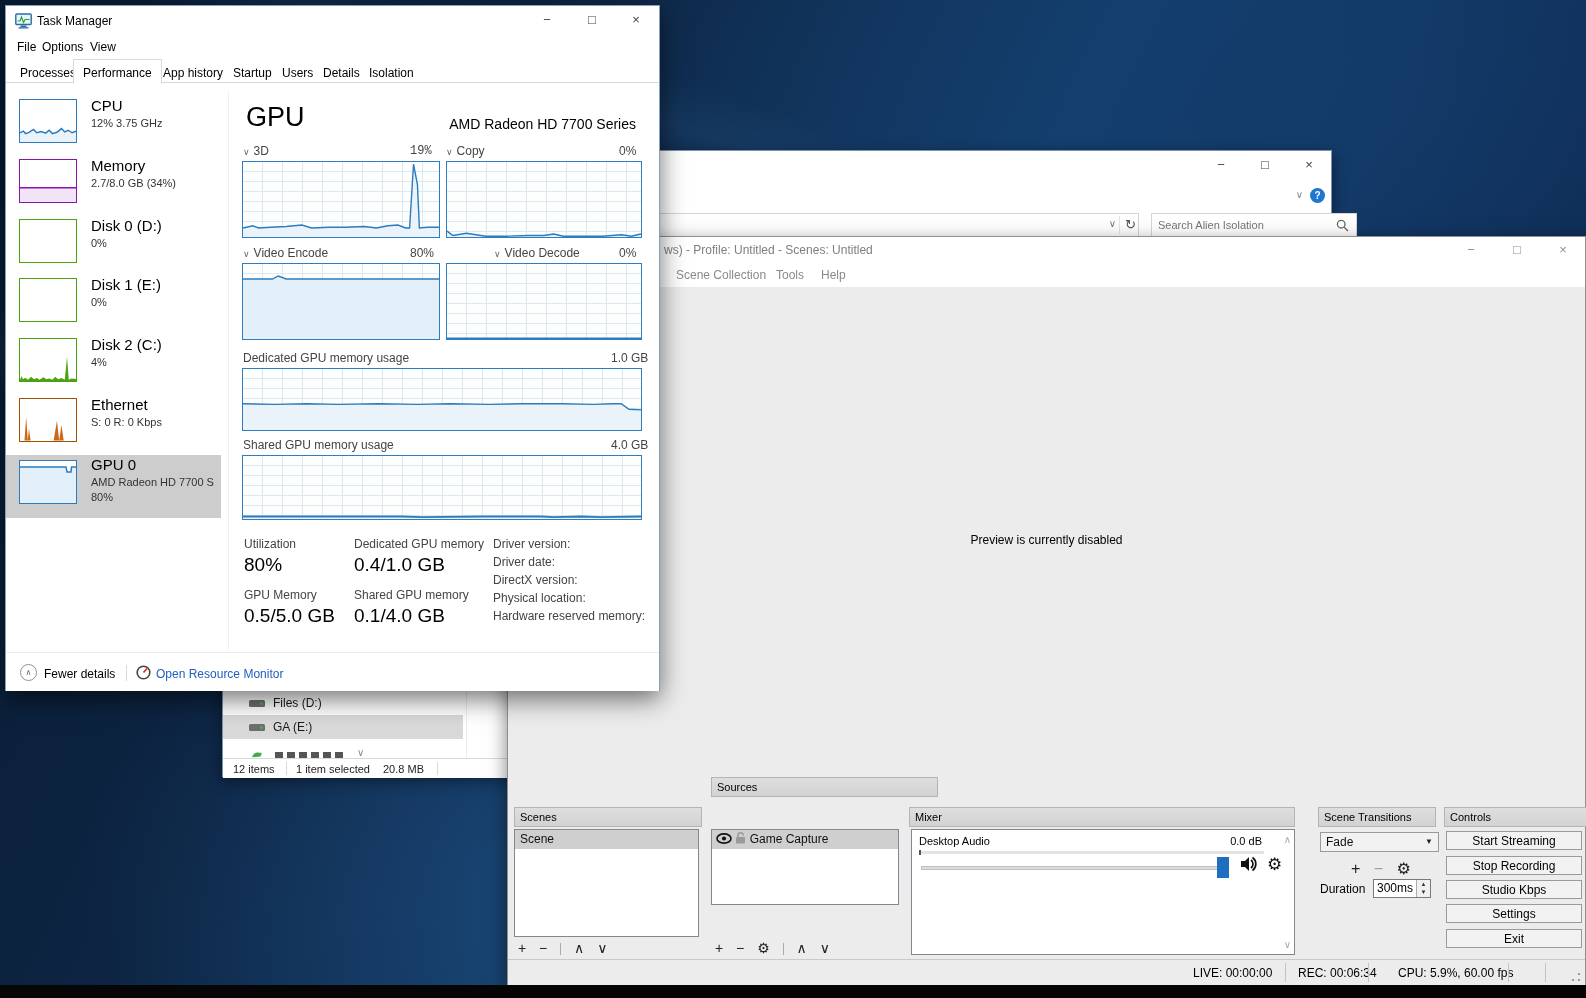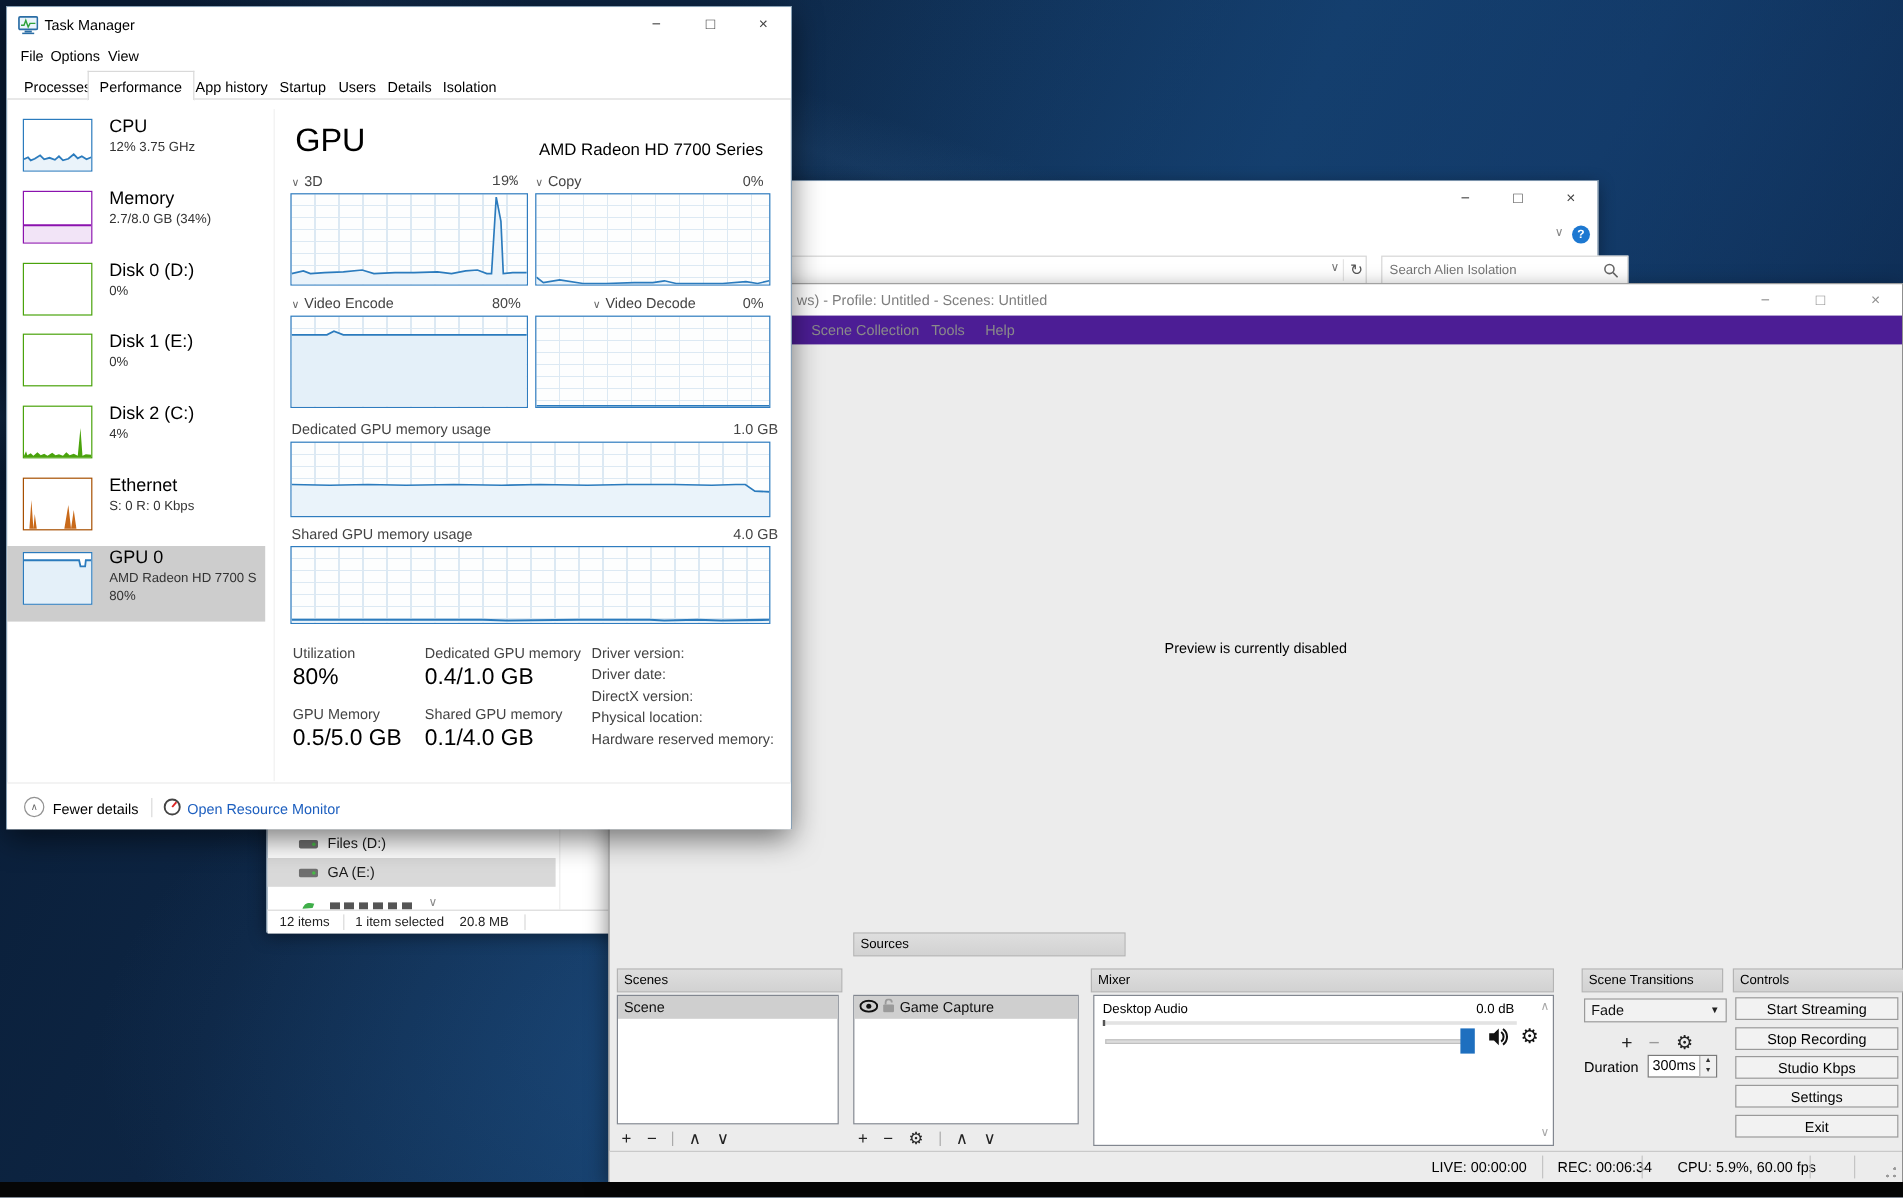--- a/index.html
+++ b/index.html
@@ -55,21 +55,21 @@
   #ex-status span { position:absolute; top:4px; }
   #ex-status .vsep { position:absolute; top:3px; width:1px; height:13px; background:#d9d9d9; }
   .green-part { position:absolute; left:26px; top:600px; width:16px; height:7px; overflow:hidden; }
 
   
   #obs { left:507px; top:236px; width:1079px; height:749px; background:#ececec; border:1px solid #8f8f8f;
     box-shadow:0 6px 18px rgba(0,0,0,.5); }
   #obs .titlebar { position:absolute; left:0; top:0; right:0; height:26px; background:#fff; }
   #obs .title { position:absolute; left:156px; top:6px; color:#7e7e7e; font-size:12px; white-space:nowrap; }
   #obs .capbtn { height:26px; line-height:26px; color:#8f8f8f; }
-  #obs .menubar { position:absolute; left:0; top:26px; right:0; height:24px; background:#4c1d95; }
+  #obs .menubar { position:absolute; left:0; top:26px; right:0; height:24px; background:#ffffff; }
   #obs .menubar span { position:absolute; top:5px; color:#8a8a8a; font-size:12px; }
   #obs-preview-msg { position:absolute; left:0; right:0; top:296px; text-align:center; color:#000; font-size:12px; }
 
   .panel-header { position:absolute; height:20px; background:linear-gradient(#dedede,#d2d2d2);
     border:1px solid #b4b4b4; font-size:11px; color:#000; padding:3px 0 0 5px; }
   .listbox { position:absolute; background:#fff; border:1px solid #828790; }
   .listitem { height:19px; line-height:19px; padding-left:5px; font-size:12px; }
   .listitem.sel { background:#cfcfcf; }
   .panel-toolbar { position:absolute; height:19px; font-size:14px; color:#222; }
   .panel-toolbar span { margin-right:9px; }
@@ -252,21 +252,21 @@
     </div>
     <div class="panel-toolbar" style="left:10px; top:703px;">
       <span>+</span>
       <span>−</span>
       <span class="tool-divider"></span>
       <span>∧</span>
       <span>∨</span>
     </div>
 
     <div class="panel-header" style="left:203px; top:540px; width:227px;">Sources</div>
-    <div class="listbox" style="left:203px; top:592px; width:188px; height:108px;">
+    <div class="listbox" style="left:203px; top:592px; width:188px; height:76px;">
       <div class="listitem sel" style="padding-left:4px;">
         <svg width="16" height="11" viewBox="0 0 16 11" style="vertical-align:-1px;">
           <ellipse cx="8" cy="5.5" rx="7" ry="4.6" fill="none" stroke="#111" stroke-width="1.6"></ellipse>
           <circle cx="8" cy="5.5" r="2.1" fill="#111"></circle>
         </svg>
         <svg width="11" height="12" viewBox="0 0 11 12" style="vertical-align:-1px;">
           <rect x="1" y="5" width="9" height="6.5" rx="1" fill="#9a9a9a"></rect>
           <path d="M3,5 V3.4 a2.6,2.6 0 0 1 5.2,0" fill="none" stroke="#9a9a9a" stroke-width="1.5"></path>
         </svg>
         <span>Game Capture</span>

